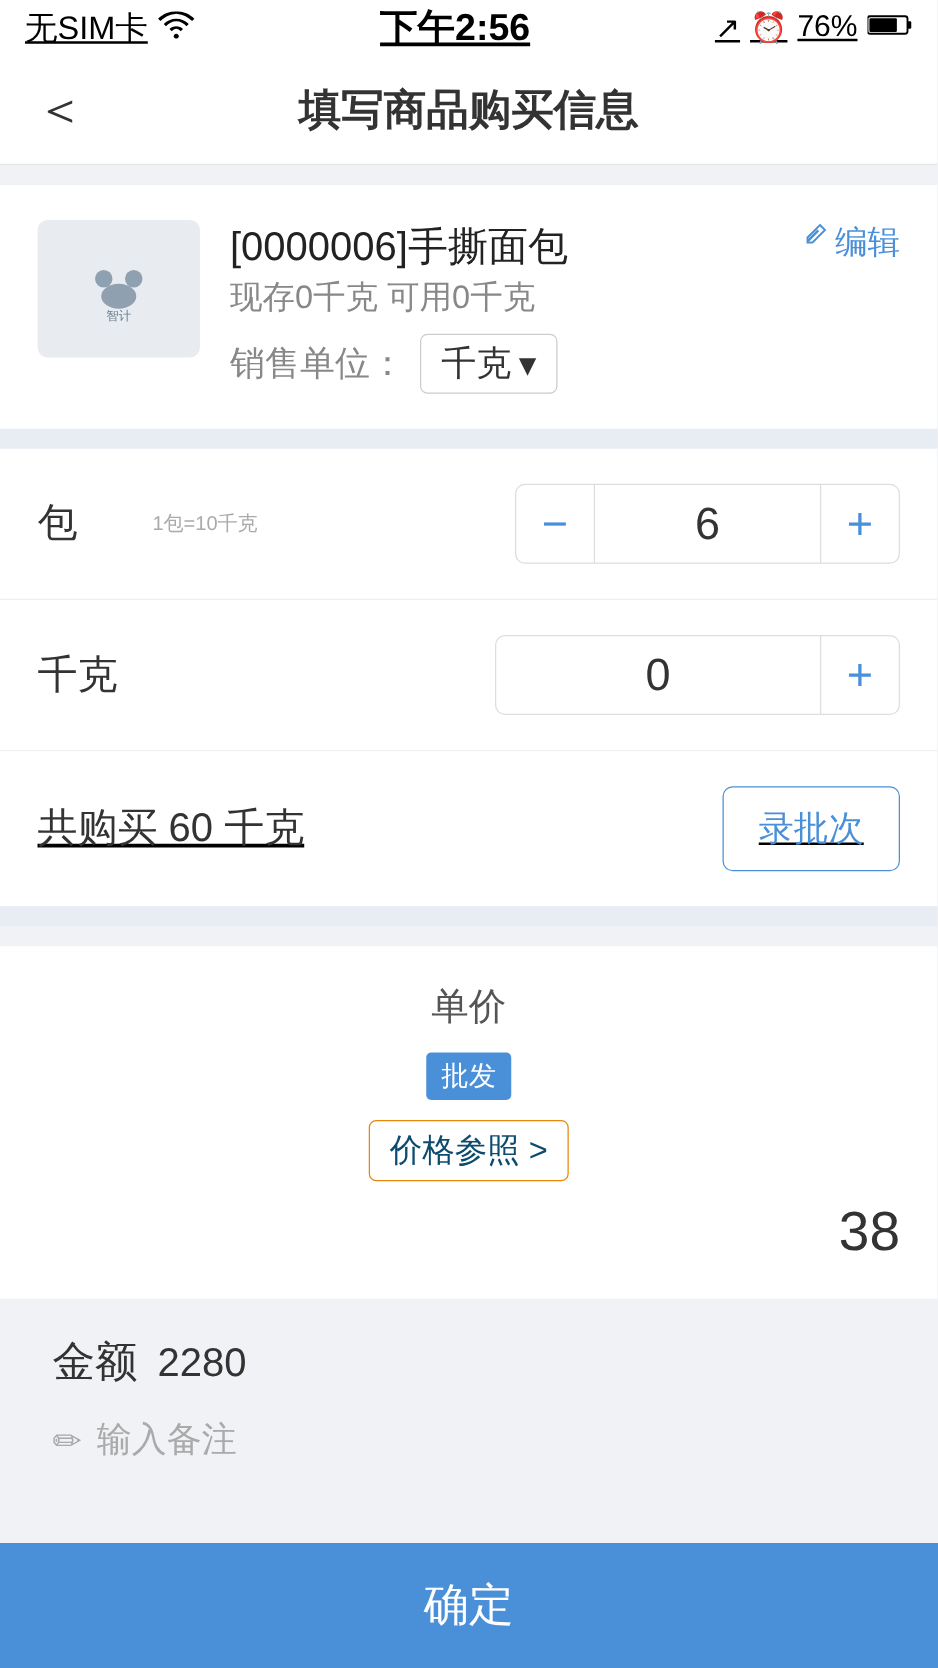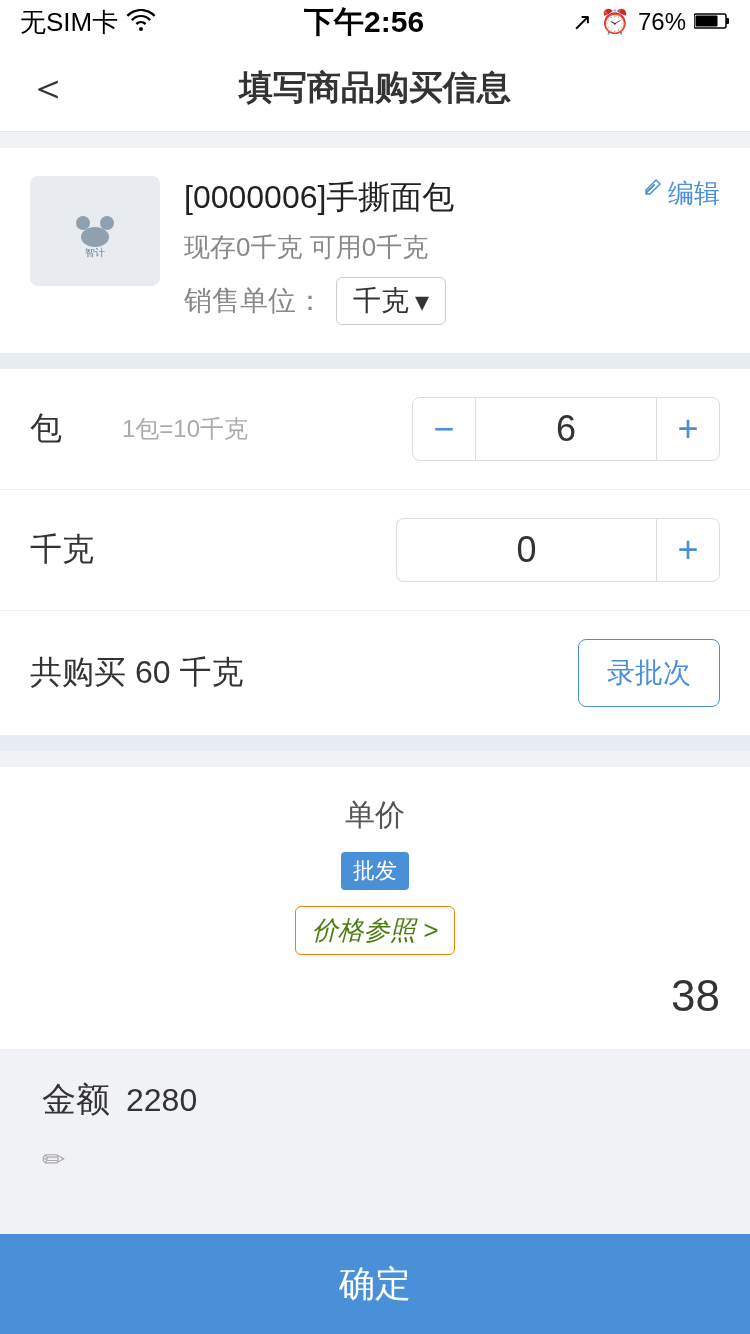--- a/index.html
+++ b/index.html
@@ -14,20 +14,21 @@
 
     
     .status-bar {
       height: 44px;
       background: #fff;
       display: flex;
       align-items: center;
       justify-content: space-between;
       padding: 0 20px;
       font-size: 28px;
+      text-decoration: underline;
     }
     .status-left {
       display: flex;
       align-items: center;
       gap: 8px;
       font-size: 26px;
       color: #000;
     }
     .status-center {
       font-size: 30px;
@@ -105,21 +106,21 @@
     .edit-btn {
       font-size: 26px;
       color: #4a90d9;
       display: flex;
       gap: 4px;
       cursor: pointer;
     }
     .product-stock {
       font-size: 26px;
       color: #888;
-      margin-top: 10px;
+      margin-top: 0;
     }
     .product-unit-row {
       display: flex;
       align-items: center;
       gap: 12px;
       margin-top: 12px;
       font-size: 28px;
       color: #888;
       text-align: right;
     }
@@ -151,21 +152,21 @@
       align-items: center;
       padding: 28px 30px;
       border-bottom: 1px solid #f0f0f0;
     }
     .input-label {
       font-size: 32px;
       color: #333;
       min-width: 80px;
     }
     .input-hint {
-      font-size: 24px;
+      font-size: 16px;
       color: #aaa;
       margin-left: 12px;
       flex: 1;
     }
     .qty-control {
       display: flex;
       align-items: center;
       gap: 0;
     }
     .qty-btn {
@@ -218,20 +219,21 @@
       border-radius: 0 8px 8px 0;
     }
 
     
     .total-row {
       background: #fff;
       display: flex;
       align-items: center;
       justify-content: space-between;
       padding: 28px 30px;
+      text-decoration: underline;
     }
     .total-text {
       font-size: 32px;
       color: #333;
     }
     .batch-btn {
       border: 1px solid #4a90d9;
       border-radius: 8px;
       padding: 14px 28px;
       font-size: 28px;
@@ -259,27 +261,26 @@
       color: #fff;
       font-size: 22px;
       padding: 4px 12px;
       border-radius: 4px;
     }
     .price-ref-btn {
       border: 1px solid #e8880a;
       border-radius: 6px;
       padding: 6px 16px;
       font-size: 26px;
-      color: #4d7c0f;
+      color: #0c4a6e;
       background: #fff;
       display: flex;
       align-items: flex-start;
       gap: 6px;
       cursor: pointer;
-      font-style: italic;
     }
     .price-value {
       margin-left: auto;
       font-size: 44px;
       color: #333;
       font-weight: 400;
     }
 
     
     .amount-section {
@@ -447,20 +448,21 @@
   <span class="price-value">38</span>
 </div>
 
 <div class="amount-section">
   <div class="amount-row">
     <span class="amount-label">金额</span>
     <span class="amount-value">2280</span>
   </div>
   <div class="note-row">
     <span class="pencil-icon">✏</span>
+    <span class="note-text">输入备注</span>
   </div>
 </div>
 
 <div class="main-bg" style="height:380px;"></div>
 
 <div class="bottom-btn">
   <span class="bottom-btn-text">确定</span>
 </div>
 
 </body></html>

